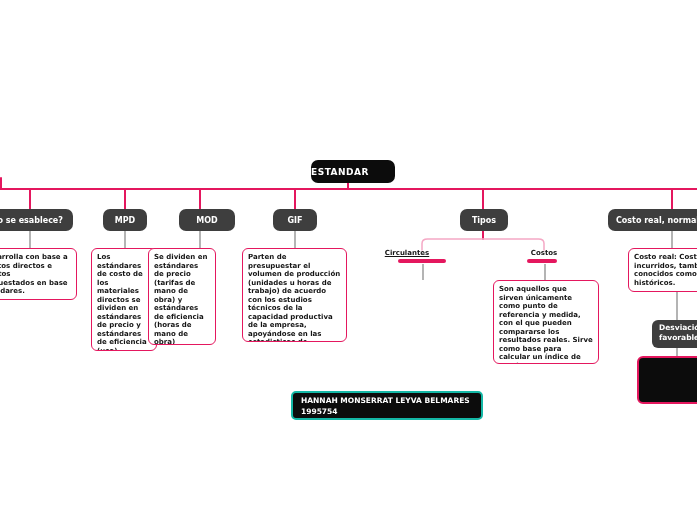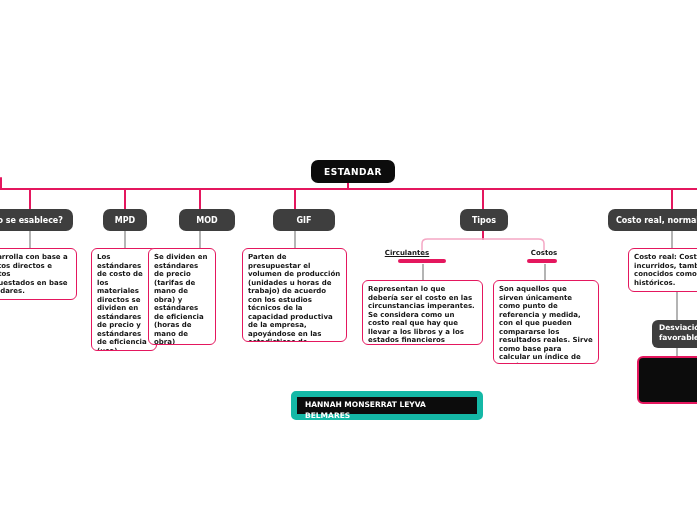--- a/index.html
+++ b/index.html
@@ -5,21 +5,21 @@
   html,body{margin:0;padding:0;background:#ffffff;}
   #canvas{
     position:relative;width:697px;height:520px;background:#ffffff;overflow:hidden;
     font-family:"DejaVu Sans","Liberation Sans",sans-serif;
   }
   svg.wires{position:absolute;left:0;top:0;pointer-events:none;}
   .root-node{
     position:absolute;left:311px;top:160px;width:84px;height:23px;
     background:#0c0c0c;border-radius:7px;color:#ffffff;
     font-size:9px;font-weight:bold;letter-spacing:.5px;
-    display:flex;align-items:center;justify-content:center;cursor:pointer;
+    display:flex;align-items:center;cursor:pointer;
   }
   .topic{
     position:absolute;top:209px;height:22px;background:#3e3e3e;border-radius:7px;
     color:#ffffff;font-size:8px;font-weight:bold;white-space:nowrap;
     display:flex;align-items:center;justify-content:center;
     padding:0 8px;box-sizing:border-box;cursor:pointer;
   }
   .note{
     position:absolute;background:#ffffff;border:1.5px solid #e4175e;border-radius:6px;
     padding:4px 5px;box-sizing:border-box;color:#141414;
@@ -36,21 +36,21 @@
     font-size:7.5px;font-weight:bold;line-height:1.35;
     padding:3px 7px;box-sizing:border-box;cursor:pointer;
   }
   .black-box{
     position:absolute;left:637px;top:356px;width:82px;height:48px;
     background:#0c0c0c;border:2px solid #e4175e;border-radius:6px;
     box-sizing:border-box;cursor:pointer;
   }
   .footer-box{
     position:absolute;left:291px;top:391px;width:192px;height:29px;
-    background:#0c0c0c;border:6px solid #14b8a6;border-radius:5px;
+    background:#0c0c0c;border:2px solid #14b8a6;border-radius:5px;
     color:#ffffff;font-size:7.5px;font-weight:bold;line-height:1.4;
     padding:3px 8px;box-sizing:border-box;cursor:pointer;
   }
 </style>
 </head>
 <body>
 
 <div id="canvas">
 
   <svg class="wires" width="697" height="520" viewBox="0 0 697 520">
@@ -91,21 +91,21 @@
 
   <div class="topic" style="left:-37px;width:110px;">
     <span>¿Cómo se esablece?</span>
   </div>
   <div class="topic" style="left:103px;width:44px;">
     <span>MPD</span>
   </div>
   <div class="topic" style="left:179px;width:56px;">
     <span>MOD</span>
   </div>
-  <div class="topic" style="left:273px;width:62px;">
+  <div class="topic" style="left:273px;width:44px;">
     <span>GIF</span>
   </div>
   <div class="topic" style="left:460px;width:48px;">
     <span>Tipos</span>
   </div>
   <div class="topic" style="left:608px;width:150px;">
     <span>Costo real, normal y estándar</span>
   </div>
 
   <div class="note" style="left:-35px;top:248px;width:112px;height:52px;">
@@ -123,23 +123,20 @@
 
   <div class="sublabel" style="left:372px;width:70px;text-decoration:underline;">
     <span>Circulantes</span>
   </div>
   <div class="bar" style="left:398px;width:48px;"></div>
   <div class="sublabel" style="left:519px;width:50px;">
     <span>Costos</span>
   </div>
   <div class="bar" style="left:527px;width:30px;"></div>
 
-  <div class="note" style="left:362px;top:280px;width:121px;height:65px;">
-    <span>Representan lo que debería ser el costo en las circunstancias imperantes. Se considera como un costo real que hay que llevar a los libros y a los estados financieros</span>
-  </div>
   <div class="note" style="left:493px;top:280px;width:106px;height:84px;">
     <span>Son aquellos que sirven únicamente como punto de referencia y medida, con el que pueden compararse los resultados reales. Sirve como base para calcular un índice de precios.</span>
   </div>
 
   <div class="note" style="left:628px;top:248px;width:108px;height:44px;">
     <span>Costo real: Costos ya incurridos, también conocidos como históricos.</span>
   </div>
   <div class="dark-sub">
     <span>Desviación favorable</span>
   </div>

